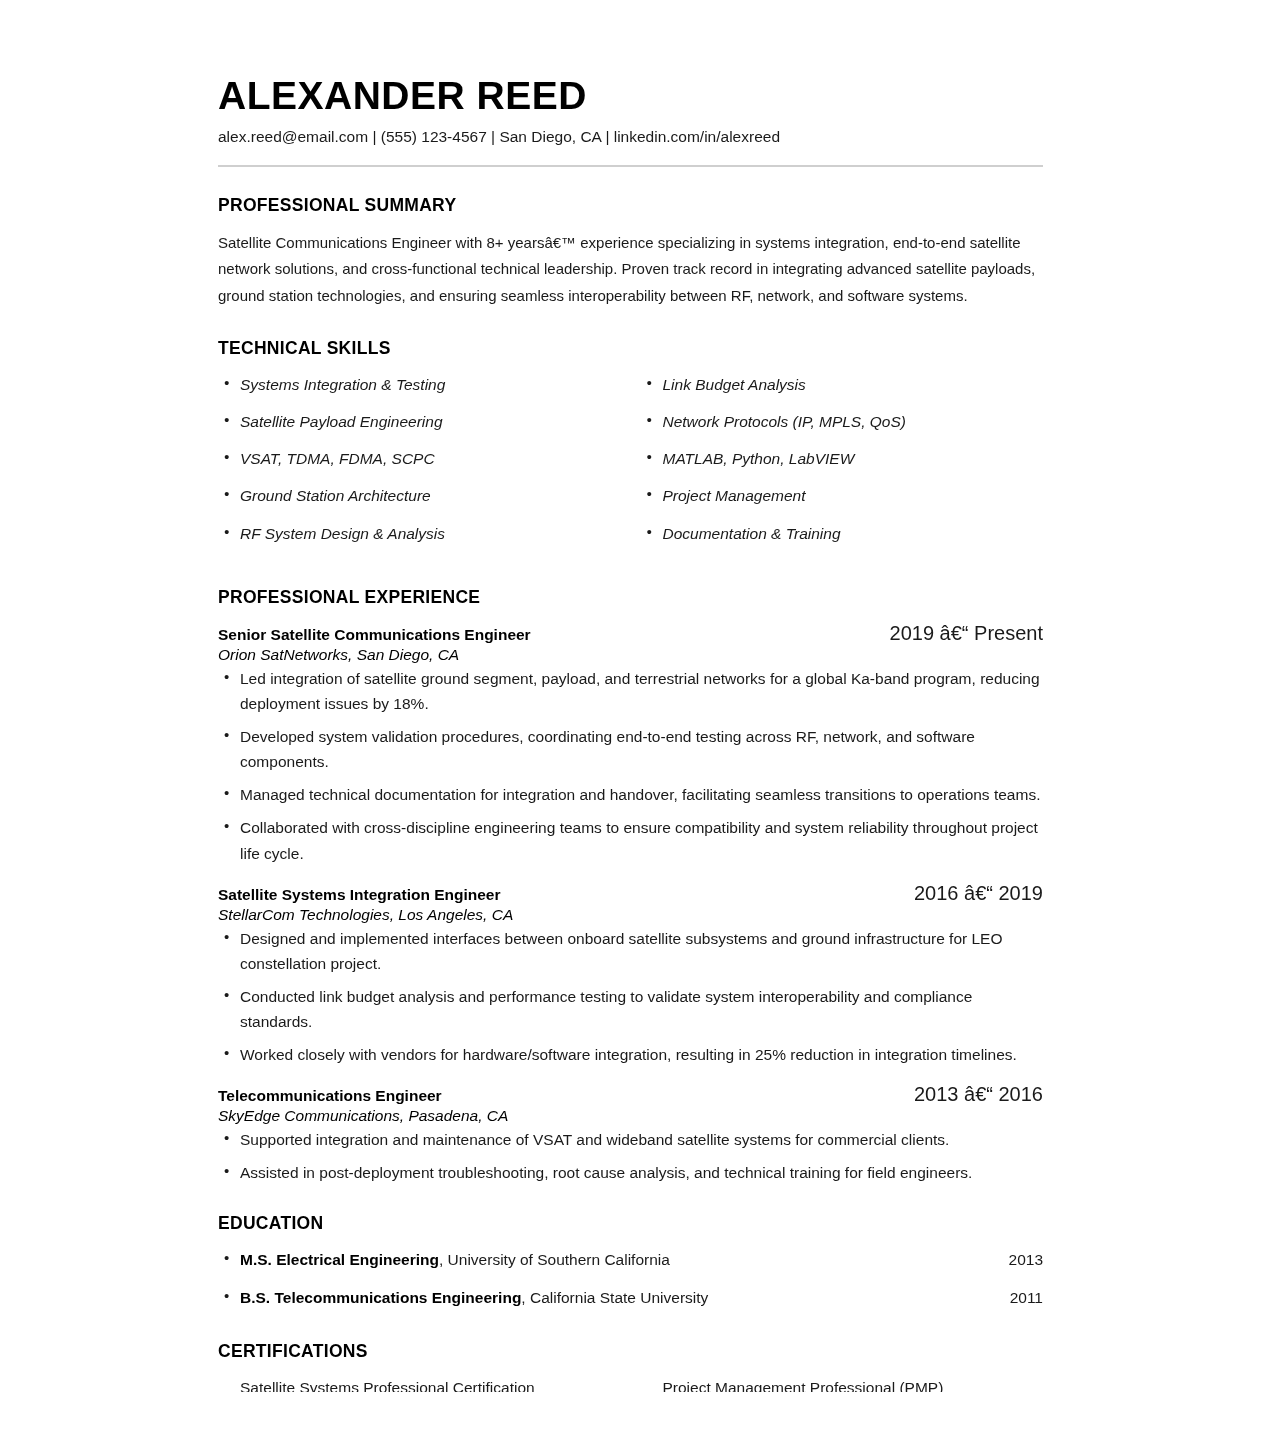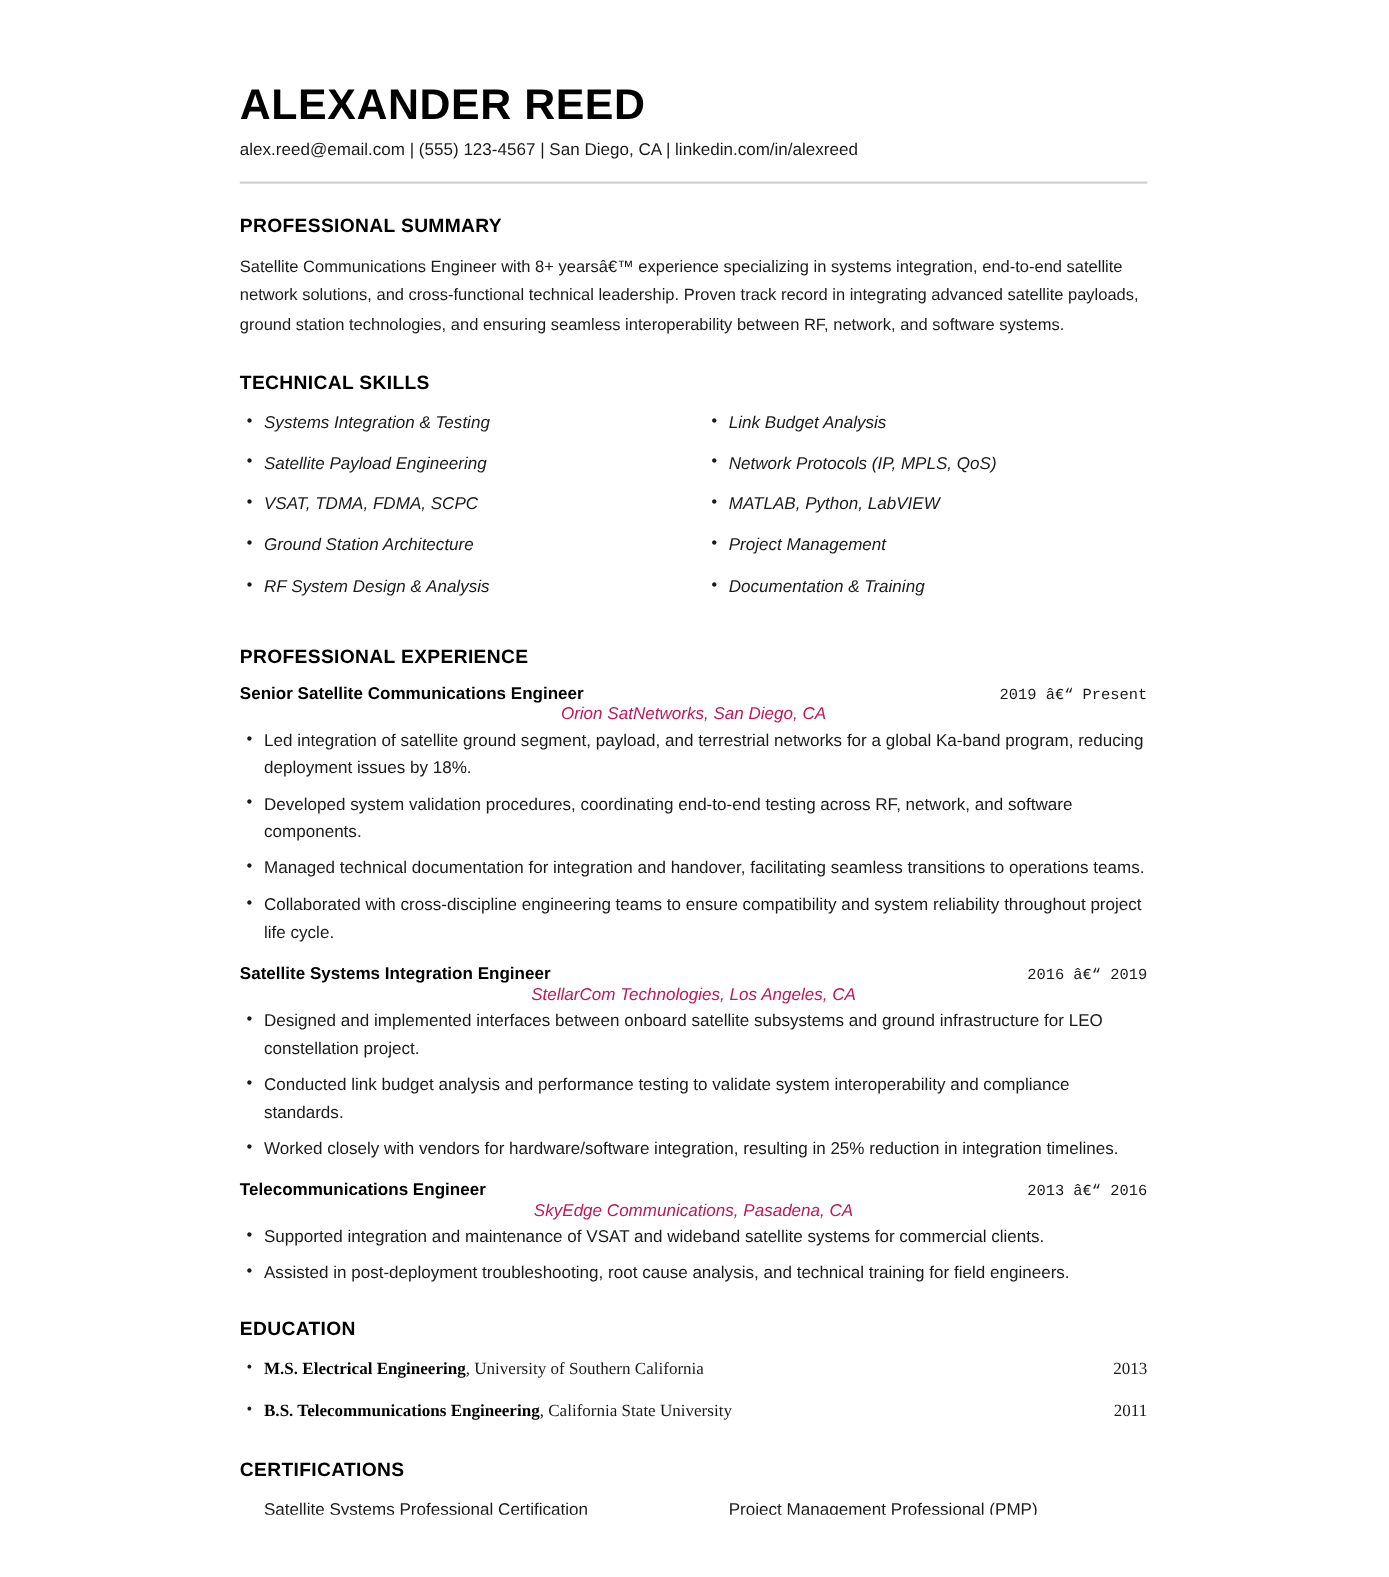--- a/index.html
+++ b/index.html
@@ -116,32 +116,30 @@
     justify-content: space-between;
     align-items: baseline;
     width: 825px;
   }
   .job-title {
     font-size: 15.5px;
     font-weight: bold;
     color: #000000;
   }
   .job-dates {
-    font-size: 14px;
+    font-size: 20px;
     color: #1a1a1a;
     white-space: nowrap;
-    font-family: Liberation Mono, monospace;
   }
   .job-company {
     font-size: 15.5px;
     font-style: italic;
-    color: #be185d;
+    color: #000000;
     margin-top: 1px;
     margin-bottom: 2px;
-    text-align: center;
   }
   ul.job-bullets {
     list-style: none;
     margin: 0 0 16px 0;
     padding: 0;
   }
   ul.job-bullets > li {
     font-size: 15.5px;
     line-height: 1.62;
     color: #1a1a1a;
@@ -169,21 +167,20 @@
     line-height: 1.5;
     color: #1a1a1a;
     position: relative;
     padding-left: 22px;
     margin-bottom: 14px;
     display: flex;
     justify-content: space-between;
     align-items: flex-start;
     width: 825px;
     box-sizing: border-box;
-    font-family: Liberation Serif, serif;
   }
   ul.edu-list > li::before {
     content: "\2022";
     position: absolute;
     left: 6px;
     top: -1px;
     font-size: 15px;
     color: #1a1a1a;
   }
   .edu-degree {

